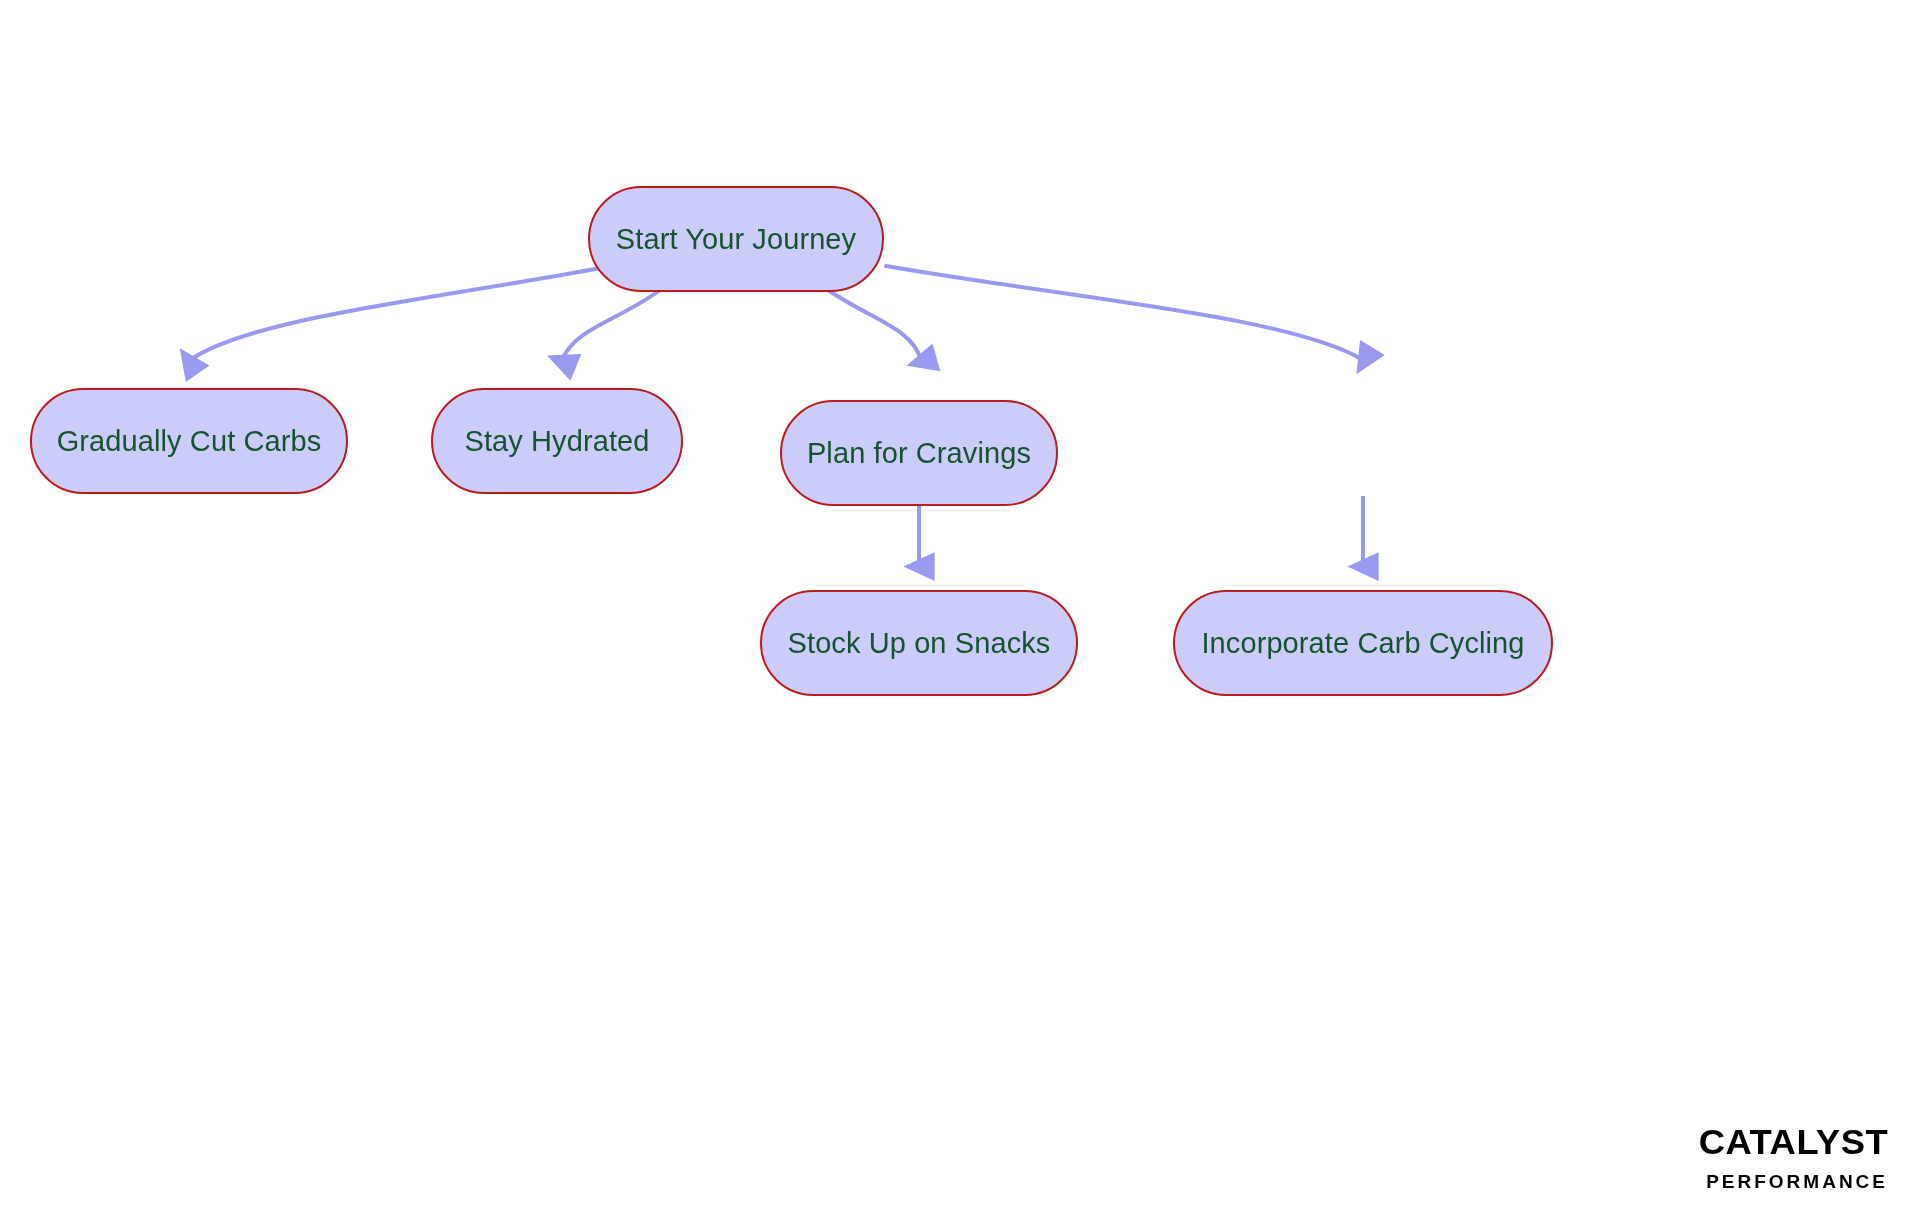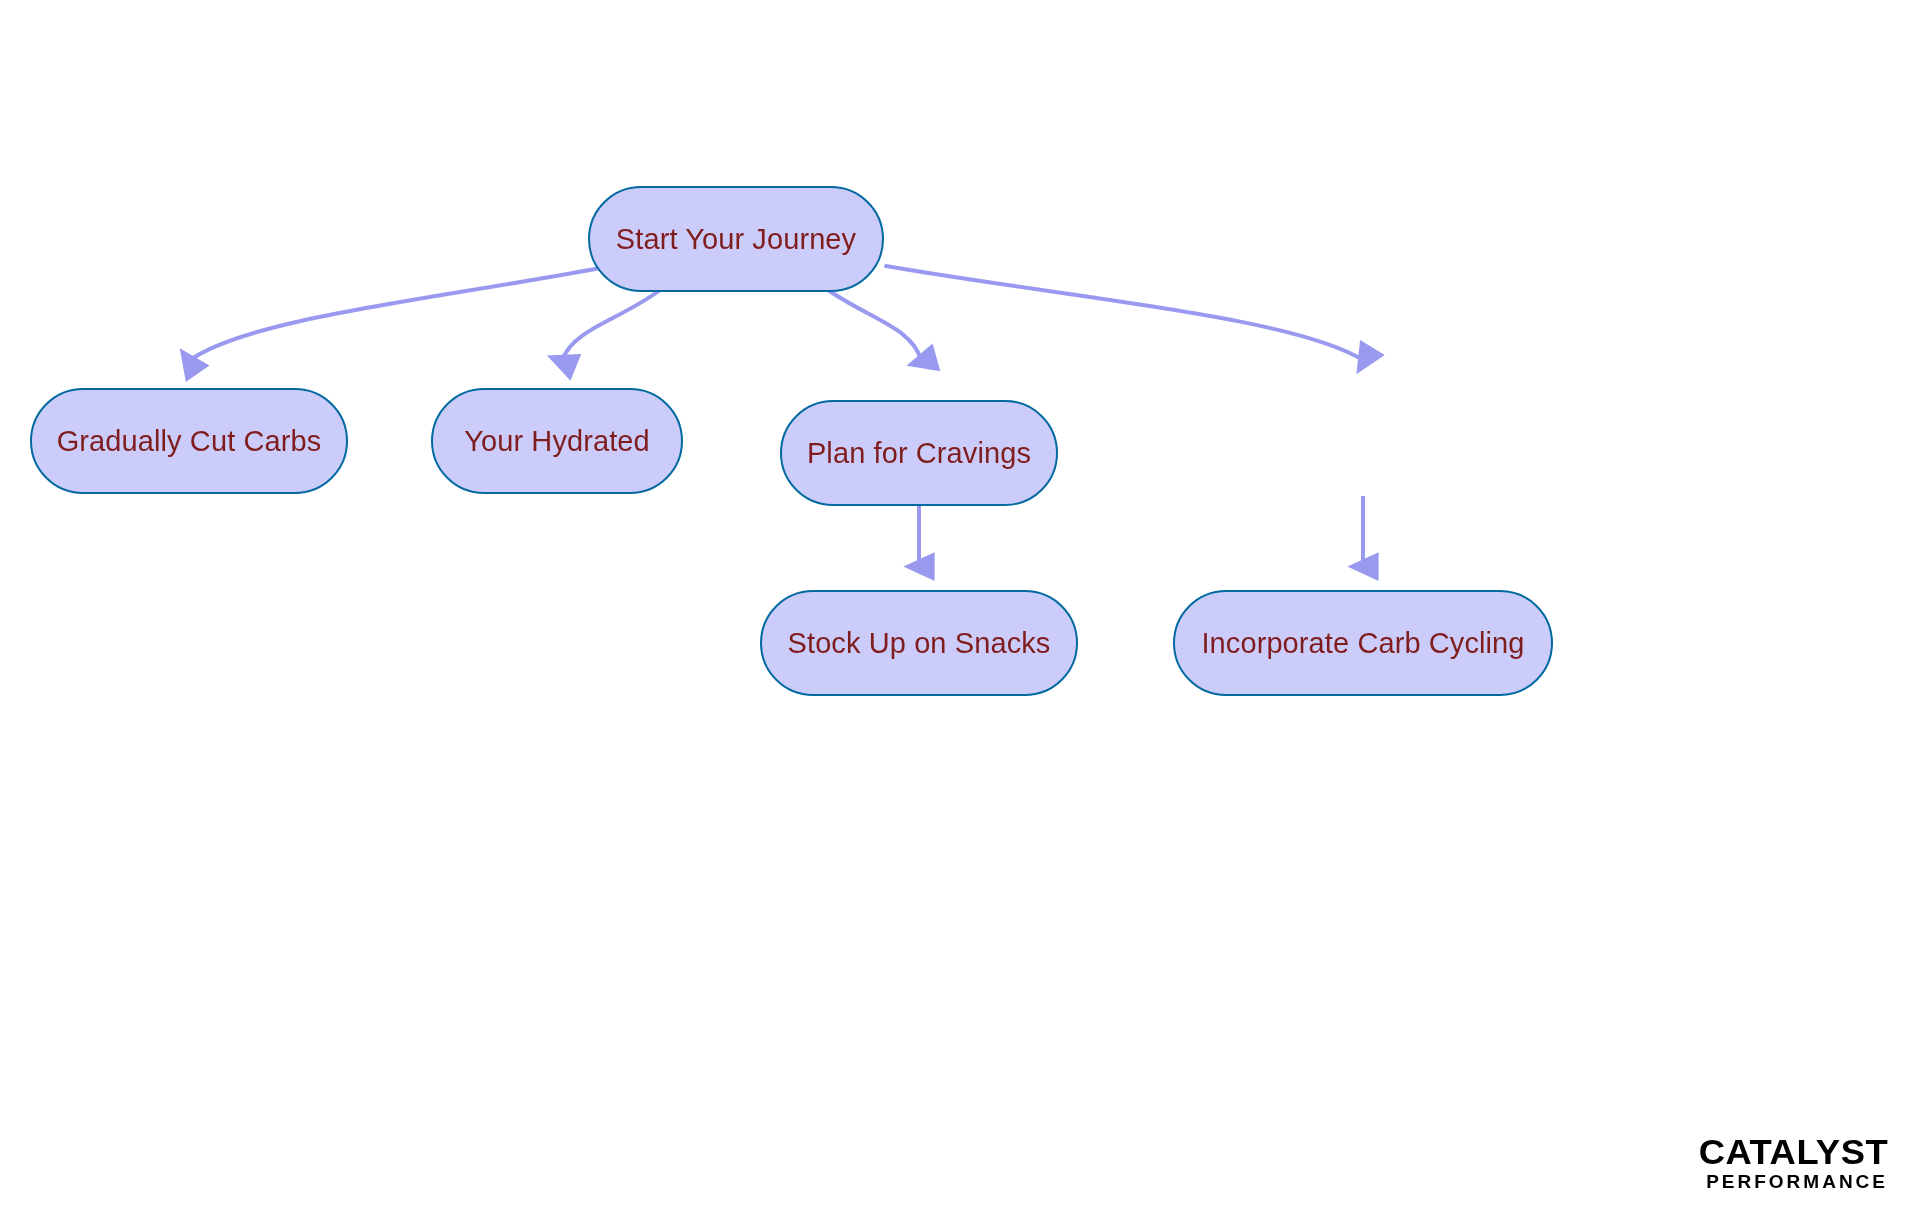--- a/index.html
+++ b/index.html
@@ -22,26 +22,26 @@
     position: absolute;
     left: 0;
     top: 0;
     width: 1920px;
     height: 1215px;
   }
   .node {
     position: absolute;
     box-sizing: border-box;
     background: #ccccfa;
-    border: 2px solid #0369a1;
+    border: 2px solid #b91c1c;
     border-radius: 60px;
     display: flex;
     align-items: center;
     justify-content: center;
-    color: #7f1d1d;
+    color: #14532d;
     font-family: "Liberation Sans", sans-serif;
     font-weight: 400;
     letter-spacing: 0.1px;
     white-space: nowrap;
   }
   .node-label {
     display: block;
     line-height: 1;
   }
   #logo {
@@ -63,21 +63,21 @@
     transform-origin: right center;
   }
   #logo-secondary {
     display: block;
     font-family: "Liberation Sans", sans-serif;
     font-weight: 700;
     font-size: 19px;
     letter-spacing: 3.0px;
     color: #000000;
     line-height: 1.15;
-    margin-top: 2px;
+    margin-top: 12px;
     margin-right: 2px;
   }
 </style>
 </head>
 <body>
 
 <div id="canvas">
 
   <svg id="edge-layer" viewBox="0 0 1920 1215" width="1920" height="1215" xmlns="http://www.w3.org/2000/svg">
     <defs>
@@ -101,21 +101,21 @@
 
   <div class="node" style="left:588px; top:186px; width:296px; height:106px; font-size:29px;">
     <span class="node-label">Start Your Journey</span>
   </div>
 
   <div class="node" style="left:30px; top:388px; width:318px; height:106px; font-size:29px;">
     <span class="node-label">Gradually Cut Carbs</span>
   </div>
 
   <div class="node" style="left:431px; top:388px; width:252px; height:106px; font-size:29px;">
-    <span class="node-label">Your Hydrated</span>
+    <span class="node-label">Stay Hydrated</span>
   </div>
 
   <div class="node" style="left:780px; top:388px; width:278px; height:106px; font-size:29px;margin-top:12px;">
     <span class="node-label">Plan for Cravings</span>
   </div>
 
 
   <div class="node" style="left:760px; top:590px; width:318px; height:106px; font-size:29px;">
     <span class="node-label">Stock Up on Snacks</span>
   </div>

